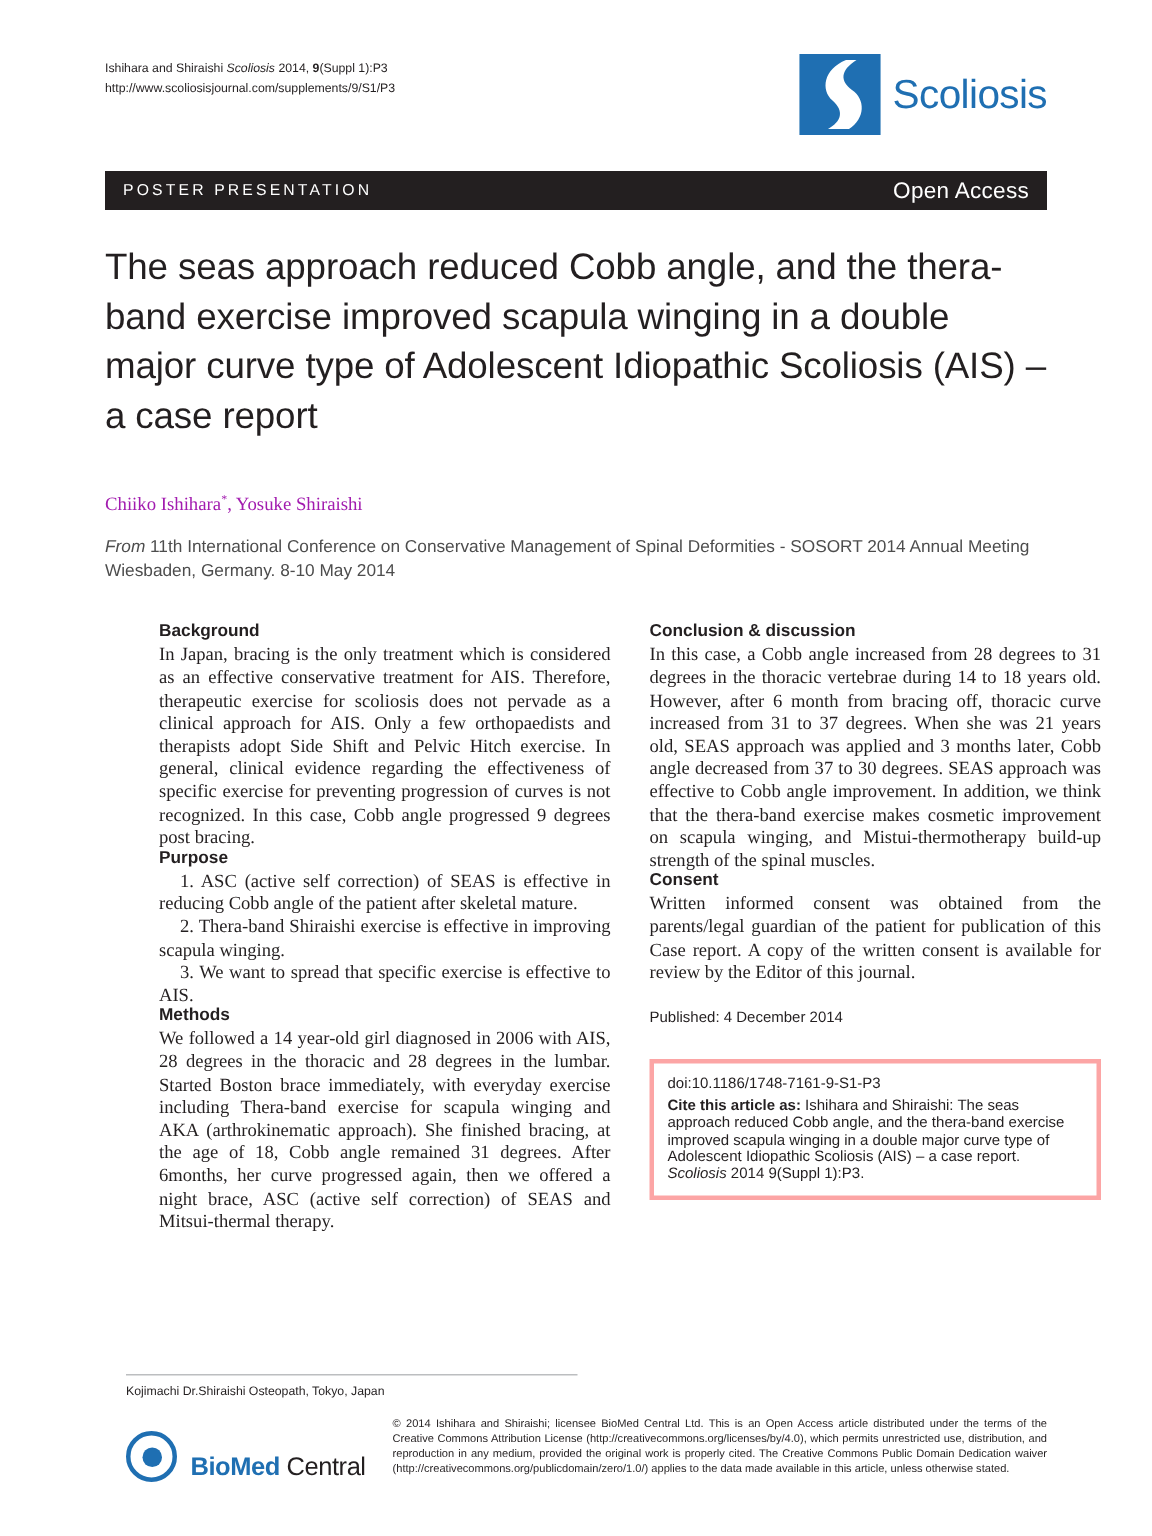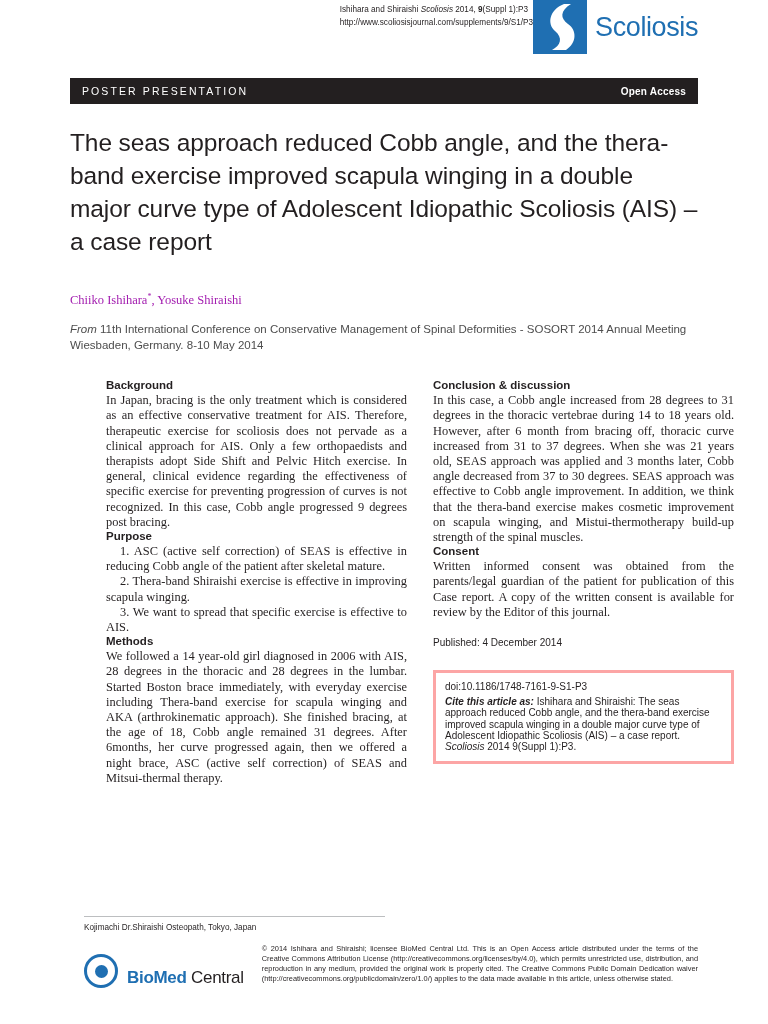--- a/index.html
+++ b/index.html
@@ -19,22 +19,23 @@
     position: relative;
     width: 768px;
     height: 1024px;
     box-sizing: border-box;
     padding: 0 70px;
   }
 
   
   .header {
     display: flex;
-    justify-content: flex-end;
+    justify-content: space-between;
     align-items: flex-start;
+    padding-top: 36px;
     height: 62px;
   }
   .header-cite {
     font-family: "Liberation Sans", sans-serif;
     font-size: 8.2px;
     line-height: 12.5px;
     color: #231f20;
     padding-top: 4px;
   }
   .header-cite .italic { font-style: italic; }
@@ -75,22 +76,22 @@
     box-sizing: border-box;
   }
   .banner-left {
     font-family: "Liberation Sans", sans-serif;
     font-size: 10.5px;
     font-weight: normal;
     letter-spacing: 2.1px;
   }
   .banner-right {
     font-family: "Liberation Sans", sans-serif;
-    font-size: 10px;
-    font-weight: bold;
+    font-size: 15px;
+    font-weight: normal;
     letter-spacing: 0.2px;
   }
 
   
   .title {
     font-family: "Liberation Sans", sans-serif;
     font-weight: normal;
     font-size: 24.5px;
     line-height: 33px;
     margin: 22px 0 0 0;
@@ -153,21 +154,21 @@
   .cite-box {
     margin-top: 22px;
     border: 3px solid #fca5a5;
     padding: 8px 9px 9px 9px;
     font-family: "Liberation Sans", sans-serif;
     font-size: 10px;
     line-height: 11.2px;
     color: #231f20;
   }
   .cite-doi { margin-bottom: 4px; }
-  .cite-box .bold { font-weight: bold; font-style: italic; }
+  .cite-box .bold { font-weight: bold; }
   .cite-box .italic { font-style: italic; }
 
   
   .footer {
     position: absolute;
     left: 84px;
     right: 70px;
     bottom: 36px;
   }
   .affil-rule {

